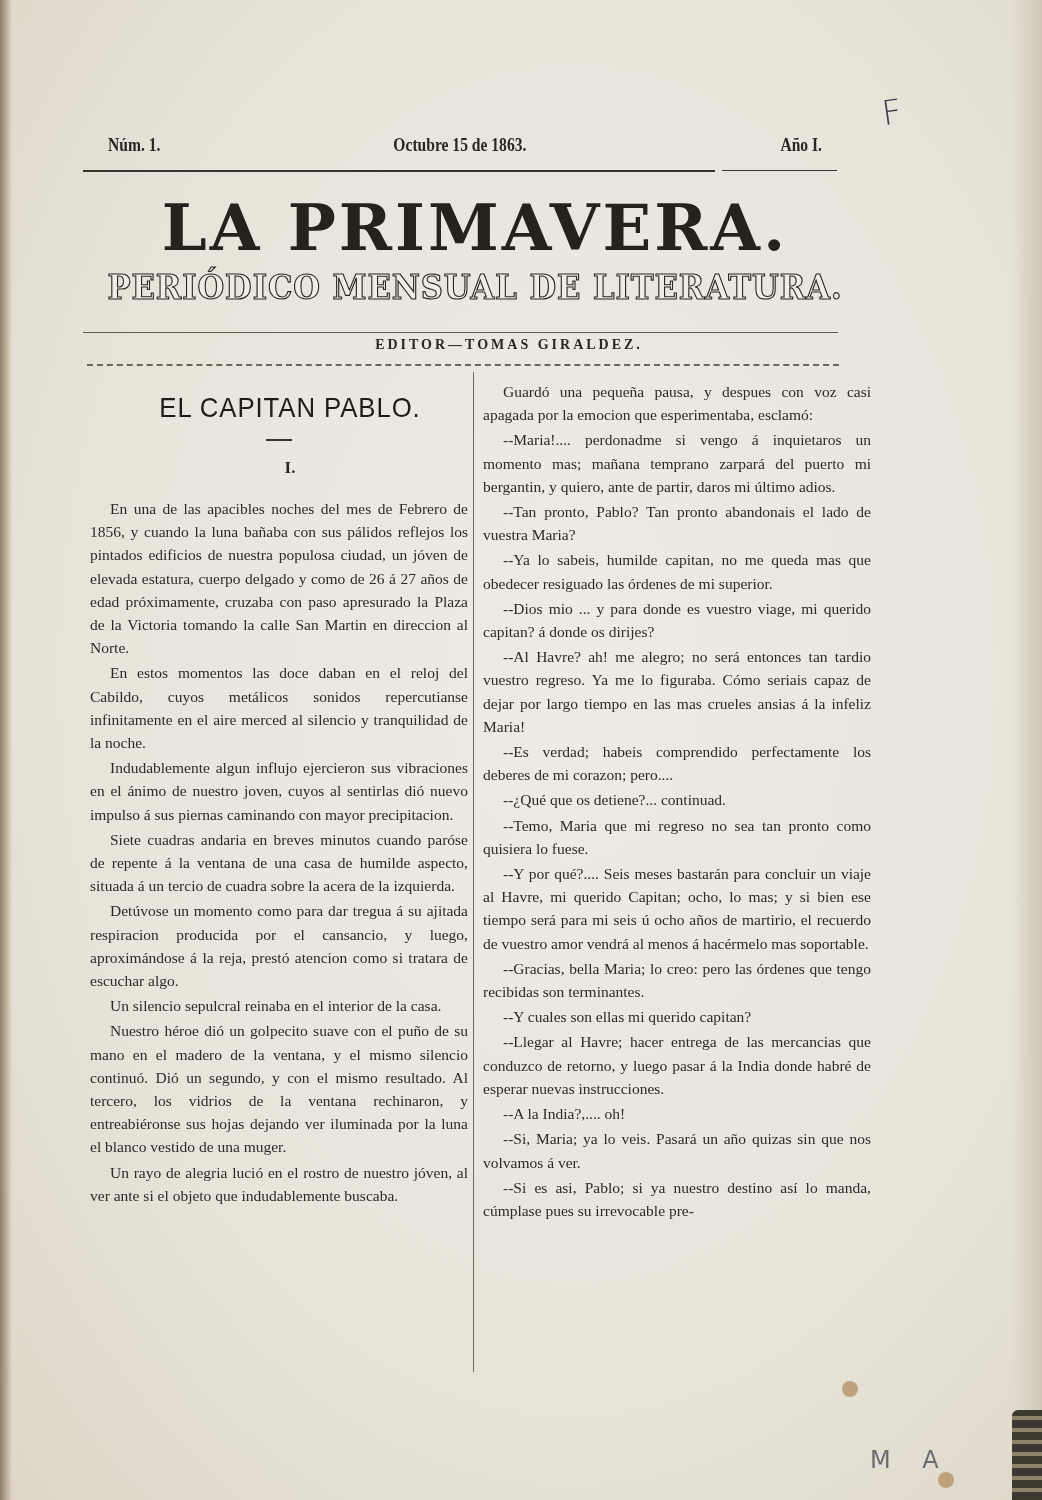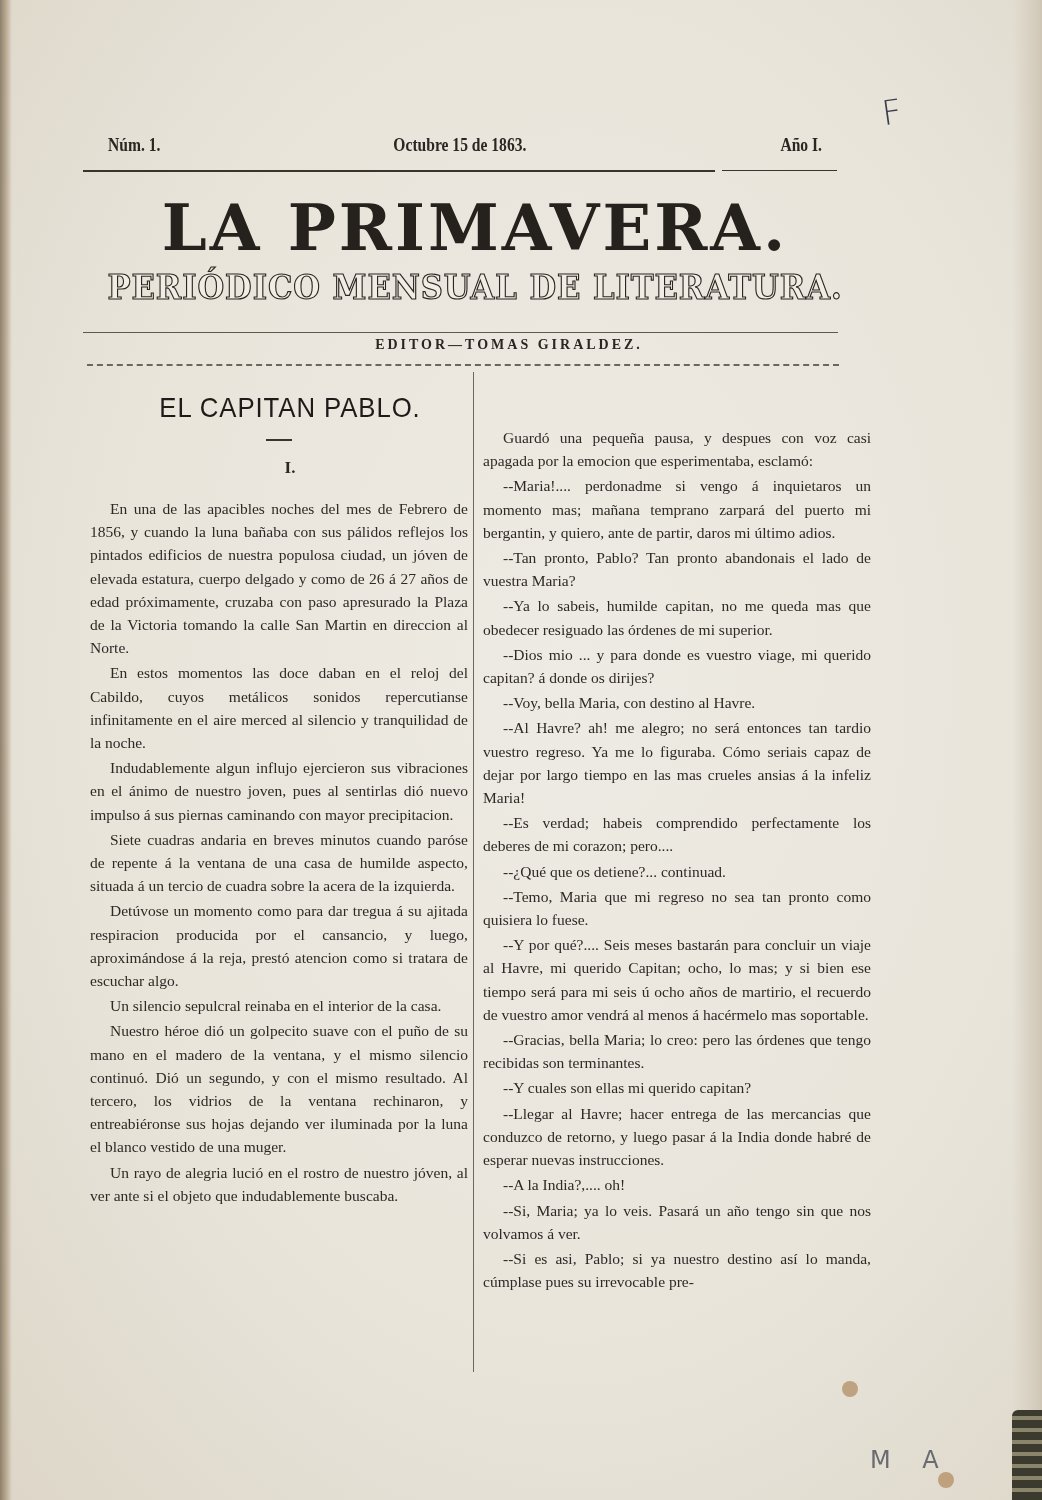--- a/index.html
+++ b/index.html
@@ -68,21 +68,21 @@
     .chapter {
       position: absolute; top: 458px; left: 100px; width: 380px; text-align: center;
       font-size: 17px; font-weight: bold;
     }
     .column {
       position: absolute; font-size: 15.5px; line-height: 23.2px; text-align: justify;
       color: #2e2925;
     }
     .column p { margin: 0 0 2px 0; text-indent: 20px; }
     .col-left { top: 497px; left: 90px; width: 378px; }
-    .col-right { top: 380px; left: 483px; width: 388px; margin-top: 46px; }
+    .col-right { top: 380px; left: 483px; width: 388px; }
     .hand-f {
       position: absolute; top: 92px; left: 882px; font-size: 34px;
       font-family: "DejaVu Sans", sans-serif; color: #3b3d4a; font-weight: 200;
       transform: rotate(-8deg);
     }
     .stain { position: absolute; border-radius: 50%; background: #b89770; opacity: .85; }
     .hand-bottom {
       position: absolute; top: 1446px; left: 870px; font-size: 24px;
       font-family: "DejaVu Sans", sans-serif; color: #4d4f58; letter-spacing: 12px; opacity: .8; text-align: center;
     }
@@ -118,45 +118,44 @@
 
   <div class="col-divider"></div>
 
   <div class="story-title">EL CAPITAN PABLO.</div>
   <div class="short-rule"></div>
   <div class="chapter">I.</div>
 
   <div class="column col-left">
     <p>En una de las apacibles noches del mes de Febrero de 1856, y cuando la luna bañaba con sus pálidos reflejos los pintados edificios de nuestra populosa ciudad, un jóven de elevada estatura, cuerpo delgado y como de 26 á 27 años de edad próximamente, cruzaba con paso apresurado la Plaza de la Victoria tomando la calle San Martin en direccion al Norte.</p>
     <p>En estos momentos las doce daban en el reloj del Cabildo, cuyos metálicos sonidos repercutianse infinitamente en el aire merced al silencio y tranquilidad de la noche.</p>
-    <p>Indudablemente algun influjo ejercieron sus vibraciones en el ánimo de nuestro joven, pues al sentirlas dió nuevo impulso á sus piernas caminando con mayor precipitacion.</p>
+    <p>Indudablemente algun influjo ejercieron sus vibraciones en el ánimo de nuestro joven, cuyos al sentirlas dió nuevo impulso á sus piernas caminando con mayor precipitacion.</p>
     <p>Siete cuadras andaria en breves minutos cuando paróse de repente á la ventana de una casa de humilde aspecto, situada á un tercio de cuadra sobre la acera de la izquierda.</p>
     <p>Detúvose un momento como para dar tregua á su ajitada respiracion producida por el cansancio, y luego, aproximándose á la reja, prestó atencion como si tratara de escuchar algo.</p>
     <p>Un silencio sepulcral reinaba en el interior de la casa.</p>
     <p>Nuestro héroe dió un golpecito suave con el puño de su mano en el madero de la ventana, y el mismo silencio continuó. Dió un segundo, y con el mismo resultado. Al tercero, los vidrios de la ventana rechinaron, y entreabiéronse sus hojas dejando ver iluminada por la luna el blanco vestido de una muger.</p>
     <p>Un rayo de alegria lució en el rostro de nuestro jóven, al ver ante si el objeto que indudablemente buscaba.</p>
   </div>
 
   <div class="column col-right">
     <p>Guardó una pequeña pausa, y despues con voz casi apagada por la emocion que esperimentaba, esclamó:</p>
     <p>--Maria!.... perdonadme si vengo á inquietaros un momento mas; mañana temprano zarpará del puerto mi bergantin, y quiero, ante de partir, daros mi último adios.</p>
     <p>--Tan pronto, Pablo? Tan pronto abandonais el lado de vuestra Maria?</p>
     <p>--Ya lo sabeis, humilde capitan, no me queda mas que obedecer resiguado las órdenes de mi superior.</p>
     <p>--Dios mio ... y para donde es vuestro viage, mi querido capitan? á donde os dirijes?</p>
-    <p>--Voy, bella Maria, con destino al Havre.</p>
     <p>--Al Havre? ah! me alegro; no será entonces tan tardio vuestro regreso. Ya me lo figuraba. Cómo seriais capaz de dejar por largo tiempo en las mas crueles ansias á la infeliz Maria!</p>
     <p>--Es verdad; habeis comprendido perfectamente los deberes de mi corazon; pero....</p>
     <p>--¿Qué que os detiene?... continuad.</p>
     <p>--Temo, Maria que mi regreso no sea tan pronto como quisiera lo fuese.</p>
     <p>--Y por qué?.... Seis meses bastarán para concluir un viaje al Havre, mi querido Capitan; ocho, lo mas; y si bien ese tiempo será para mi seis ú ocho años de martirio, el recuerdo de vuestro amor vendrá al menos á hacérmelo mas soportable.</p>
     <p>--Gracias, bella Maria; lo creo: pero las órdenes que tengo recibidas son terminantes.</p>
     <p>--Y cuales son ellas mi querido capitan?</p>
     <p>--Llegar al Havre; hacer entrega de las mercancias que conduzco de retorno, y luego pasar á la India donde habré de esperar nuevas instrucciones.</p>
     <p>--A la India?,.... oh!</p>
-    <p>--Si, Maria; ya lo veis. Pasará un año tengo sin que nos volvamos á ver.</p>
+    <p>--Si, Maria; ya lo veis. Pasará un año quizas sin que nos volvamos á ver.</p>
     <p>--Si es asi, Pablo; si ya nuestro destino así lo manda, cúmplase pues su irrevocable pre-</p>
   </div>
 
   <div class="stain" style="top:1381px;left:842px;width:16px;height:16px;"></div>
   <div class="stain" style="top:1472px;left:938px;width:16px;height:16px;"></div>
   <div class="hand-bottom">M A</div>
   <div class="spiral"></div>
 </div>
 
 </body></html>

